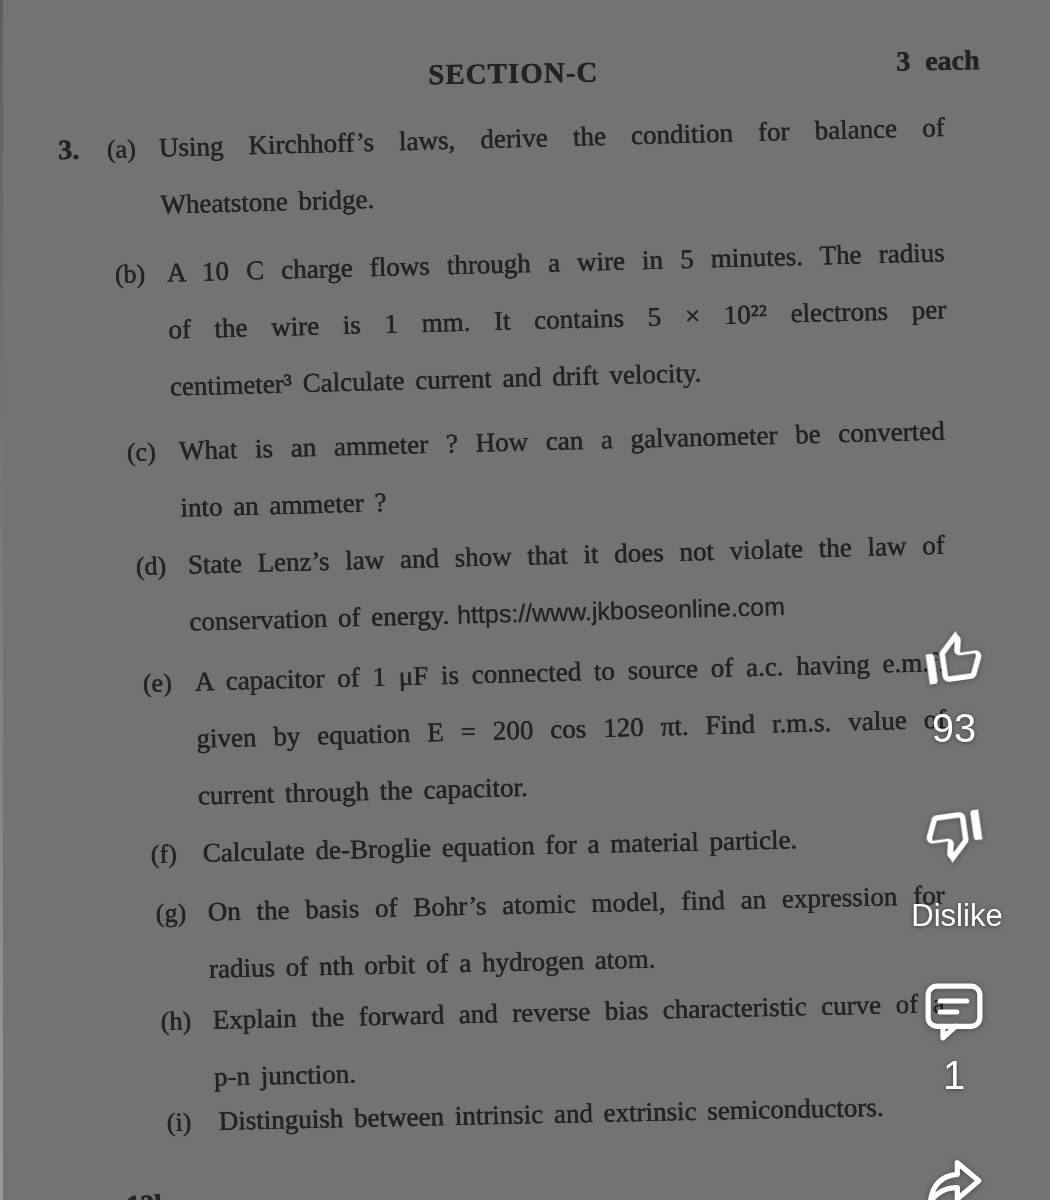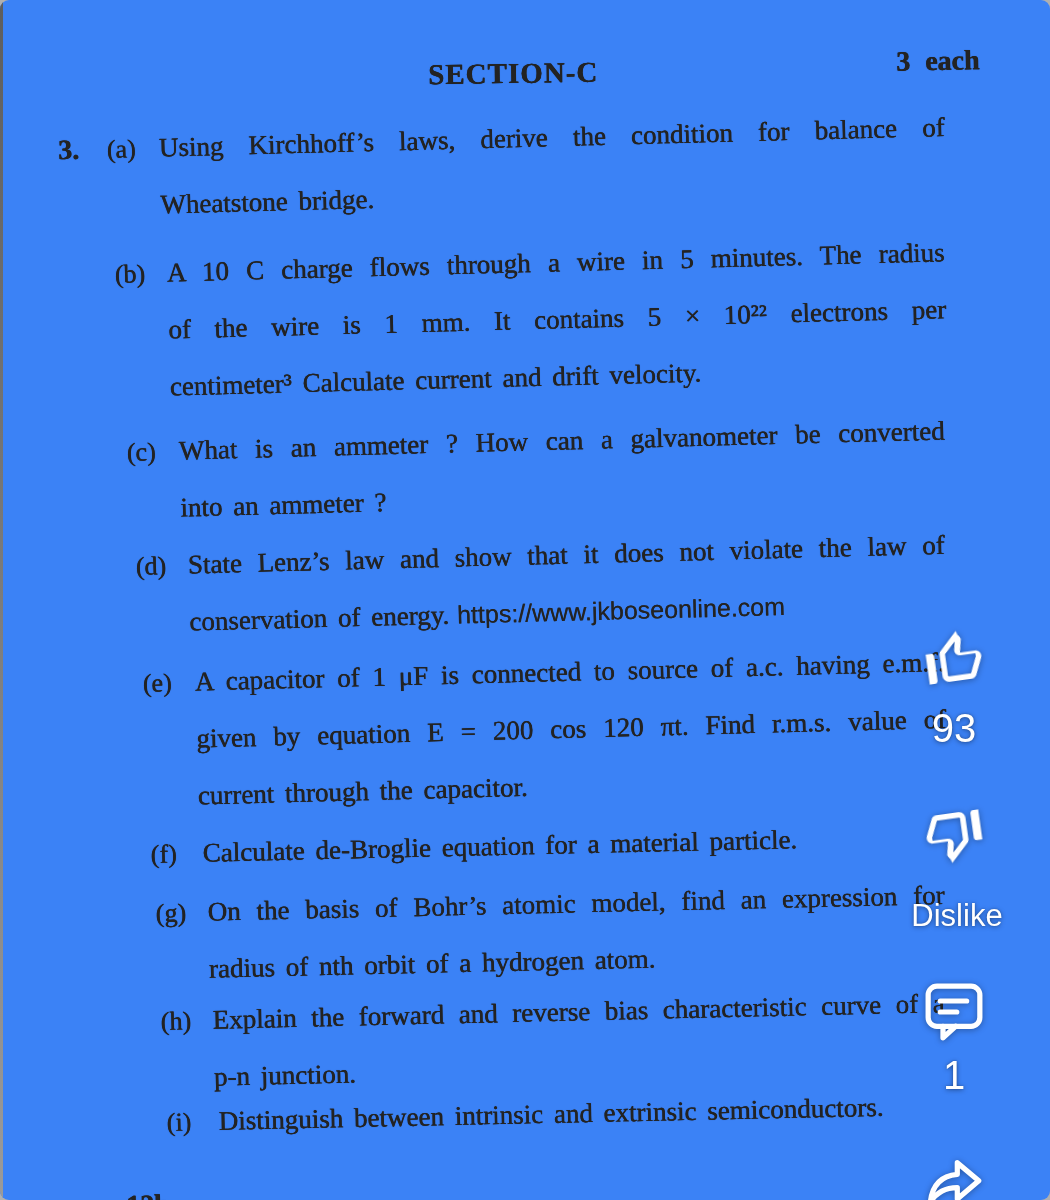--- a/index.html
+++ b/index.html
@@ -1,18 +1,18 @@
 <!DOCTYPE html>
 <html><head>
 <meta charset="utf-8">
 <style>
   html,body{margin:0;padding:0;background:#b0b0b0;}
   .stage{
     position:relative;width:1050px;height:1200px;overflow:hidden;
-    background:#3b82f6;font-family:"Liberation Serif",serif;border-radius:9px;
+    background:#737373;font-family:"Liberation Serif",serif;
   }
   .scan-edge{position:absolute;left:0;top:0;width:3px;height:1200px;
     background:linear-gradient(#5e5e5e,#9a9a9a);}
   
   .doc-text{color:#232323;text-shadow:0.45px 0 0 #232323, 0 0 0.8px rgba(35,35,35,.55);}
   .heading{position:absolute;left:428px;top:57px;font-size:29px;font-weight:bold;
     letter-spacing:1px;transform:rotate(-0.8deg);}
   .marks{position:absolute;left:896px;top:45px;font-size:28px;font-weight:bold;
     word-spacing:8px;transform:rotate(-1.2deg);}
   .qnum{position:absolute;left:58px;top:134px;font-size:28px;font-weight:bold;

